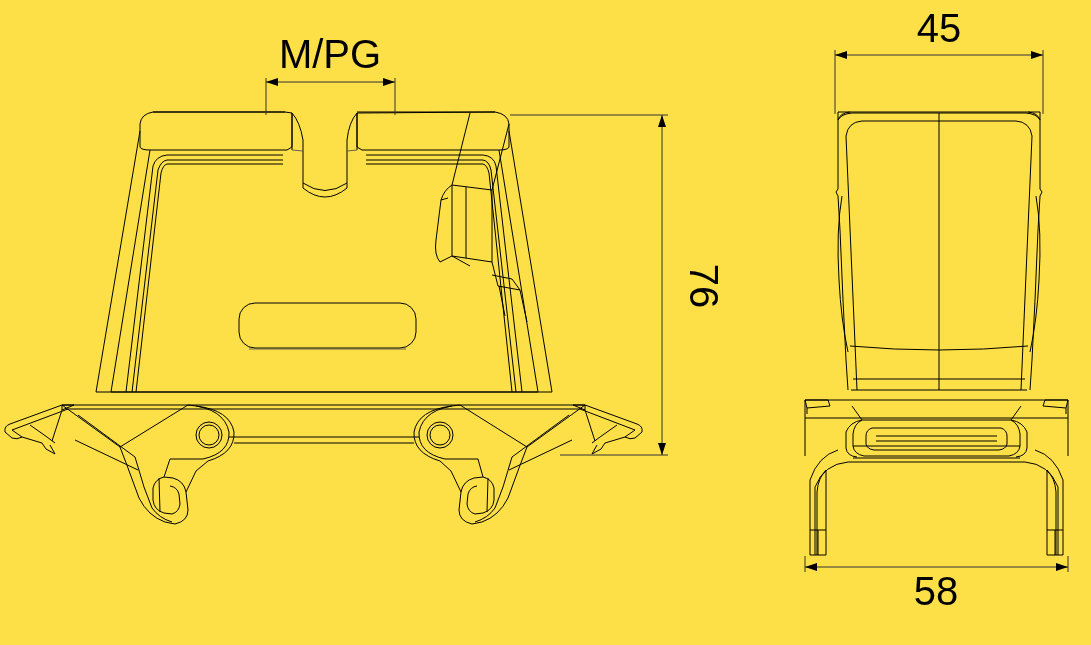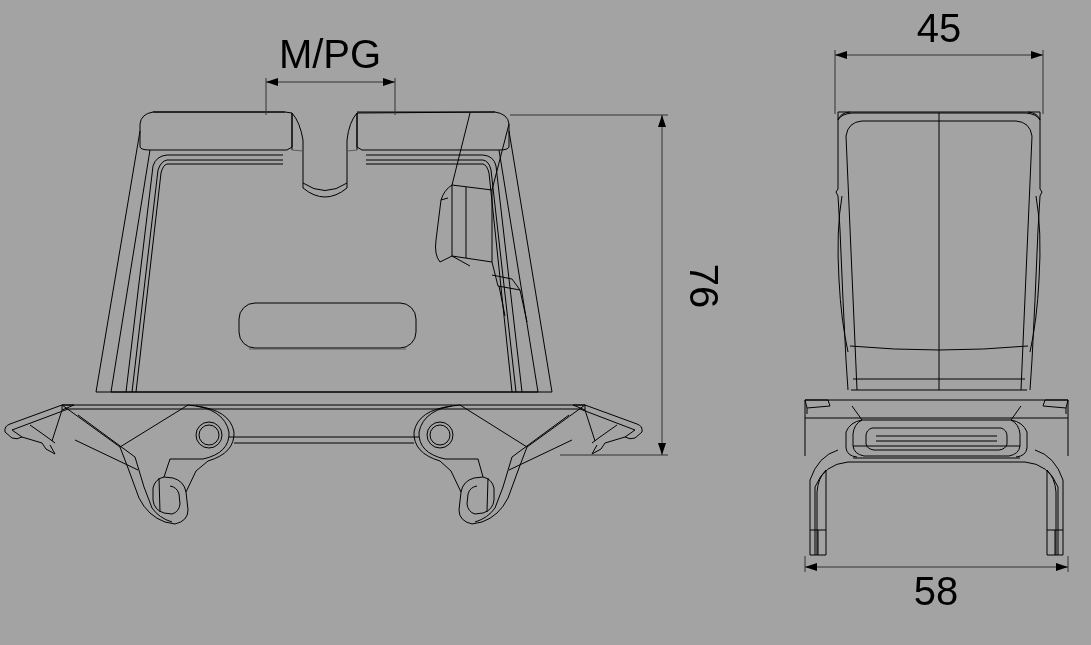--- a/index.html
+++ b/index.html
@@ -1,18 +1,18 @@
 <!DOCTYPE html>
 <html><head>
 <meta charset="utf-8">
 <style>
   html,body{margin:0;padding:0;background:#ffffff;}
   body{width:1091px;height:645px;overflow:hidden;
        font-family:"Liberation Sans","DejaVu Sans",sans-serif;}
-  #sheet{position:relative;width:1091px;height:645px;background:#a3a3a3;}
+  #sheet{position:relative;width:1091px;height:645px;background:#fde047;}
   svg{display:block;}
   .dimtext{font-family:"Liberation Sans","DejaVu Sans",sans-serif;
            font-size:40px;fill:#000;}
   .thin{fill:none;stroke:#000;stroke-width:1;vector-effect:non-scaling-stroke;}
   .hair{fill:none;stroke:#555;stroke-width:0.9;}
   .dim{fill:none;stroke:#333;stroke-width:1;}
 </style>
 </head>
 <body>
 

